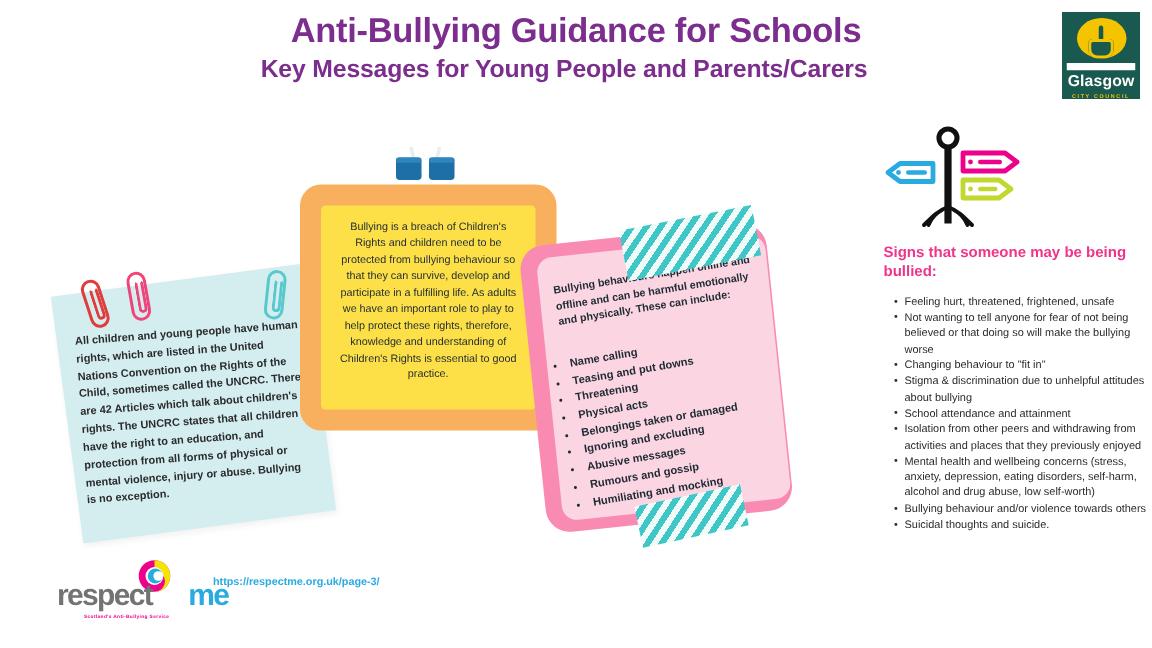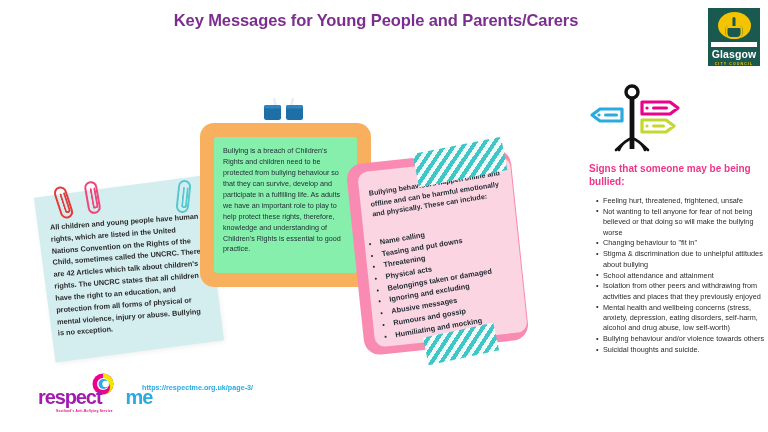--- a/index.html
+++ b/index.html
@@ -158,24 +158,25 @@
     left: 200px; top: 123px;
     width: 171px; height: 164px;
     background: #F9B05E;
     border-radius: 14px;
     z-index: 16;
   }
   #orange-inner {
     position: absolute;
     left: 14px; top: 14px;
     right: 14px; bottom: 14px;
-    background: #86efac;
+    background: #fde047;
     border-radius: 3px;
     padding: 9px 9px 0 9px;
     box-sizing: border-box;
+    text-align: center;
   }
   #orange-text {
     font-size: 7.2px;
     line-height: 1.52;
     color: #1E2A33;
   }
   #binder-clip {
     position: absolute;
     left: 262px; top: 96px;
     width: 44px; height: 28px;
@@ -311,21 +312,21 @@
     z-index: 30;
   }
   #rm-word {
     position: absolute;
     left: 0; bottom: 8px;
     font-size: 20px;
     font-weight: bold;
     letter-spacing: -1.1px;
     line-height: 1;
   }
-  #rm-respect { color: #a21caf; text-align: center; }
+  #rm-respect { color: #737373; text-align: center; }
   #rm-me { color: #29ABE2; padding-left: 24px; }
   #rm-tag {
     position: absolute;
     left: 18px; bottom: 2px;
     font-size: 3.2px;
     color: #EC008C;
     letter-spacing: 0.25px;
     font-weight: bold;
   }
   #rm-mark {
@@ -351,20 +352,21 @@
     text-decoration: none;
     z-index: 30;
   }
 </style>
 </head>
 <body>
 
 <div id="page">
 
   <div id="header">
+    <h1 id="title">Anti-Bullying Guidance for Schools</h1>
     <h2 id="subtitle">Key Messages for Young People and Parents/Carers</h2>
   </div>
 
   <div id="gcc-logo">
     <div id="gcc-crest"></div>
     <div id="gcc-scallop"></div>
     <div id="gcc-name">Glasgow</div>
     <div id="gcc-sub">CITY COUNCIL</div>
   </div>
 

